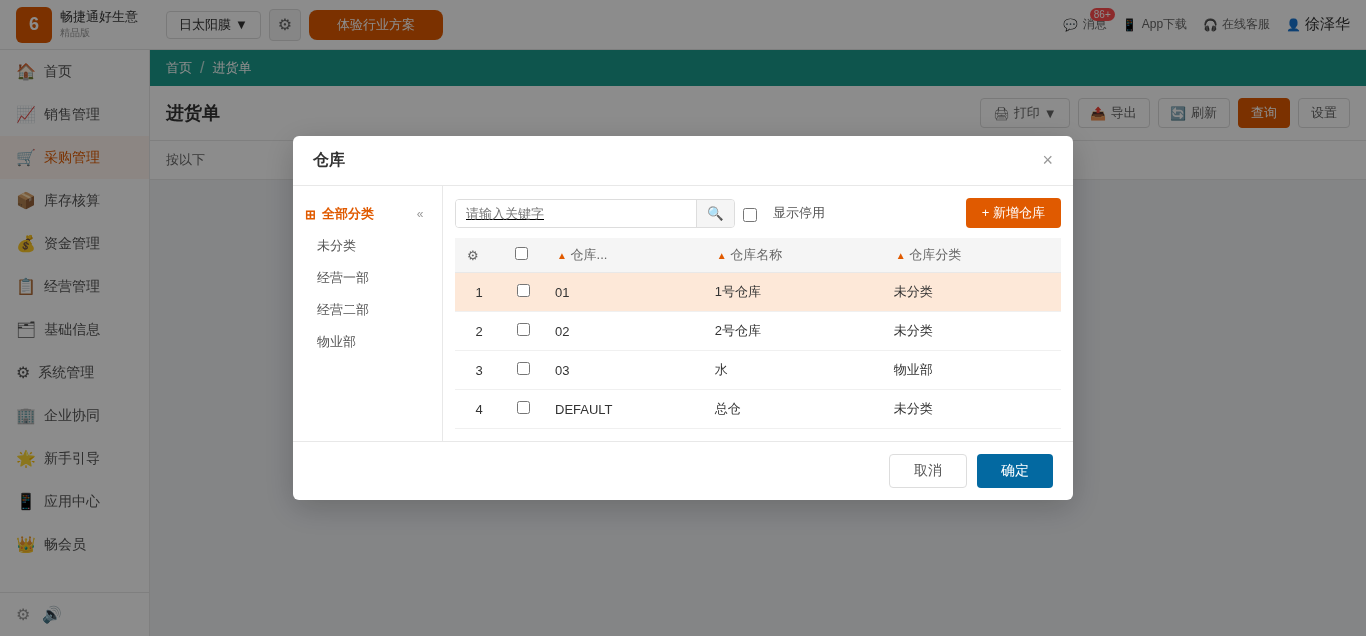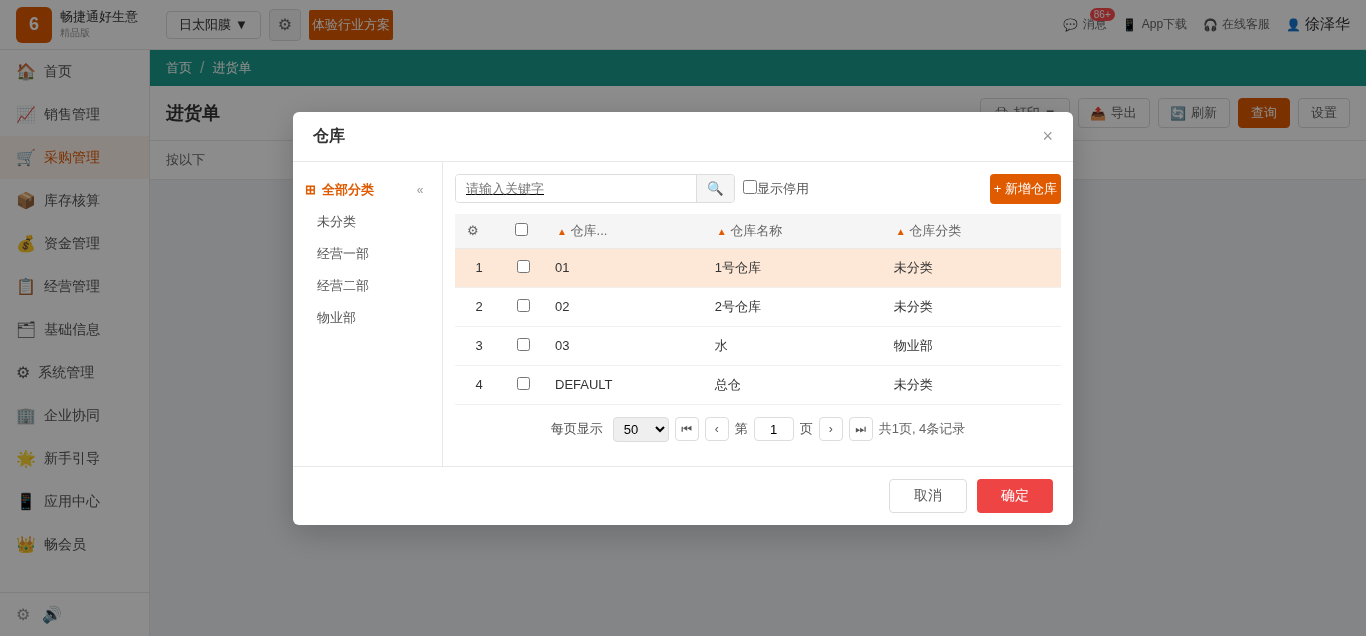--- a/index.html
+++ b/index.html
@@ -41,21 +41,21 @@
       font-size: 13px; color: #333; cursor: pointer; background: #fff;
     }
     .gear-btn {
       width: 32px; height: 32px; border-radius: 4px;
       background: #f5f5f5; border: 1px solid #ddd;
       display: flex; align-items: center; justify-content: center;
       cursor: pointer; color: #666; font-size: 16px;
     }
     .trial-btn {
       background: #e05a00; color: #fff; border: none;
-      padding: 6px 3px; border-radius: 2px; font-size: 13px; cursor: pointer;
+      padding: 6px 28px; border-radius: 8px; font-size: 13px; cursor: pointer;
     }
     .top-nav-right {
       display: flex; align-items: center; gap: 16px; margin-left: auto;
     }
     .nav-icon-item {
       display: flex; align-items: center; gap: 4px;
       font-size: 12px; color: #666; cursor: pointer; position: relative;
     }
     .badge {
       background: #ff4d4f; color: #fff; font-size: 10px;
@@ -172,26 +172,26 @@
       flex: 1; max-width: 280px;
     }
     .search-input {
       border: none; outline: none; padding: 6px 10px; font-size: 13px; flex: 1; text-decoration: underline;
     }
     .search-btn {
       background: #f5f5f5; border: none; border-left: 1px solid #ddd;
       padding: 6px 10px; cursor: pointer; color: #999;
     }
     .show-disabled {
-      display: flex; align-items: flex-start; gap: 0; font-size: 13px; color: #555;
+      display: flex; align-items: flex-end; gap: 16px; font-size: 13px; color: #555;
     }
     .checkbox { width: 14px; height: 14px; cursor: pointer; }
     .add-warehouse-btn {
       background: #e05a00; color: #fff; border: none;
-      padding: 6px 4px; border-radius: 4px; font-size: 13px; cursor: pointer;
+      padding: 6px 16px; border-radius: 4px; font-size: 13px; cursor: pointer;
       margin-left: auto; white-space: nowrap;
     }
 
     
     .data-table { width: 100%; border-collapse: collapse; font-size: 13px; }
     .data-table th {
       background: #f5f5f5; padding: 8px 12px; text-align: left;
       border-bottom: 1px solid #e8e8e8; color: #666; font-weight: normal;
     }
     .data-table td {
@@ -228,21 +228,21 @@
     .modal-footer {
       padding: 12px 20px; border-top: 1px solid #e8e8e8;
       display: flex; justify-content: flex-end; gap: 10px;
     }
     .cancel-btn {
       padding: 7px 24px; border: 1px solid #ddd; border-radius: 4px;
       background: #fff; color: #555; font-size: 14px; cursor: pointer;
     }
     .confirm-btn {
       padding: 7px 24px; border: none; border-radius: 4px;
-      background: #ef4444; color: #fff; font-size: 14px; cursor: pointer;
+      background: #0369a1; color: #fff; font-size: 14px; cursor: pointer;
     }
   </style>
 </head>
 <body>
 
 <div class="top-nav">
   <div class="top-nav-brand">
     <div class="brand-logo">6</div>
     <div>
       <div class="brand-text">畅捷通好生意</div>
@@ -466,36 +466,20 @@
                   <input type="checkbox" style="">
                 </td>
                 <td>DEFAULT</td>
                 <td>总仓</td>
                 <td>未分类</td>
               </tr>
             </tbody>
           </table>
         </div>
 
-        <div class="pagination">
-          <span class="page-size-label">每页显示</span>
-          <select class="page-size-select">
-            <option>50</option>
-            <option>100</option>
-            <option>200</option>
-          </select>
-          <button class="page-btn">⏮</button>
-          <button class="page-btn">‹</button>
-          <span>第</span>
-          <input class="page-input" type="text" value="1" style="">
-          <span>页</span>
-          <button class="page-btn">›</button>
-          <button class="page-btn">⏭</button>
-          <span class="page-total">共1页, 4条记录</span>
-        </div>
       </div>
     </div>
 
     <div class="modal-footer">
       <button class="cancel-btn">取消</button>
       <button class="confirm-btn">确定</button>
     </div>
   </div>
 </div>
 

